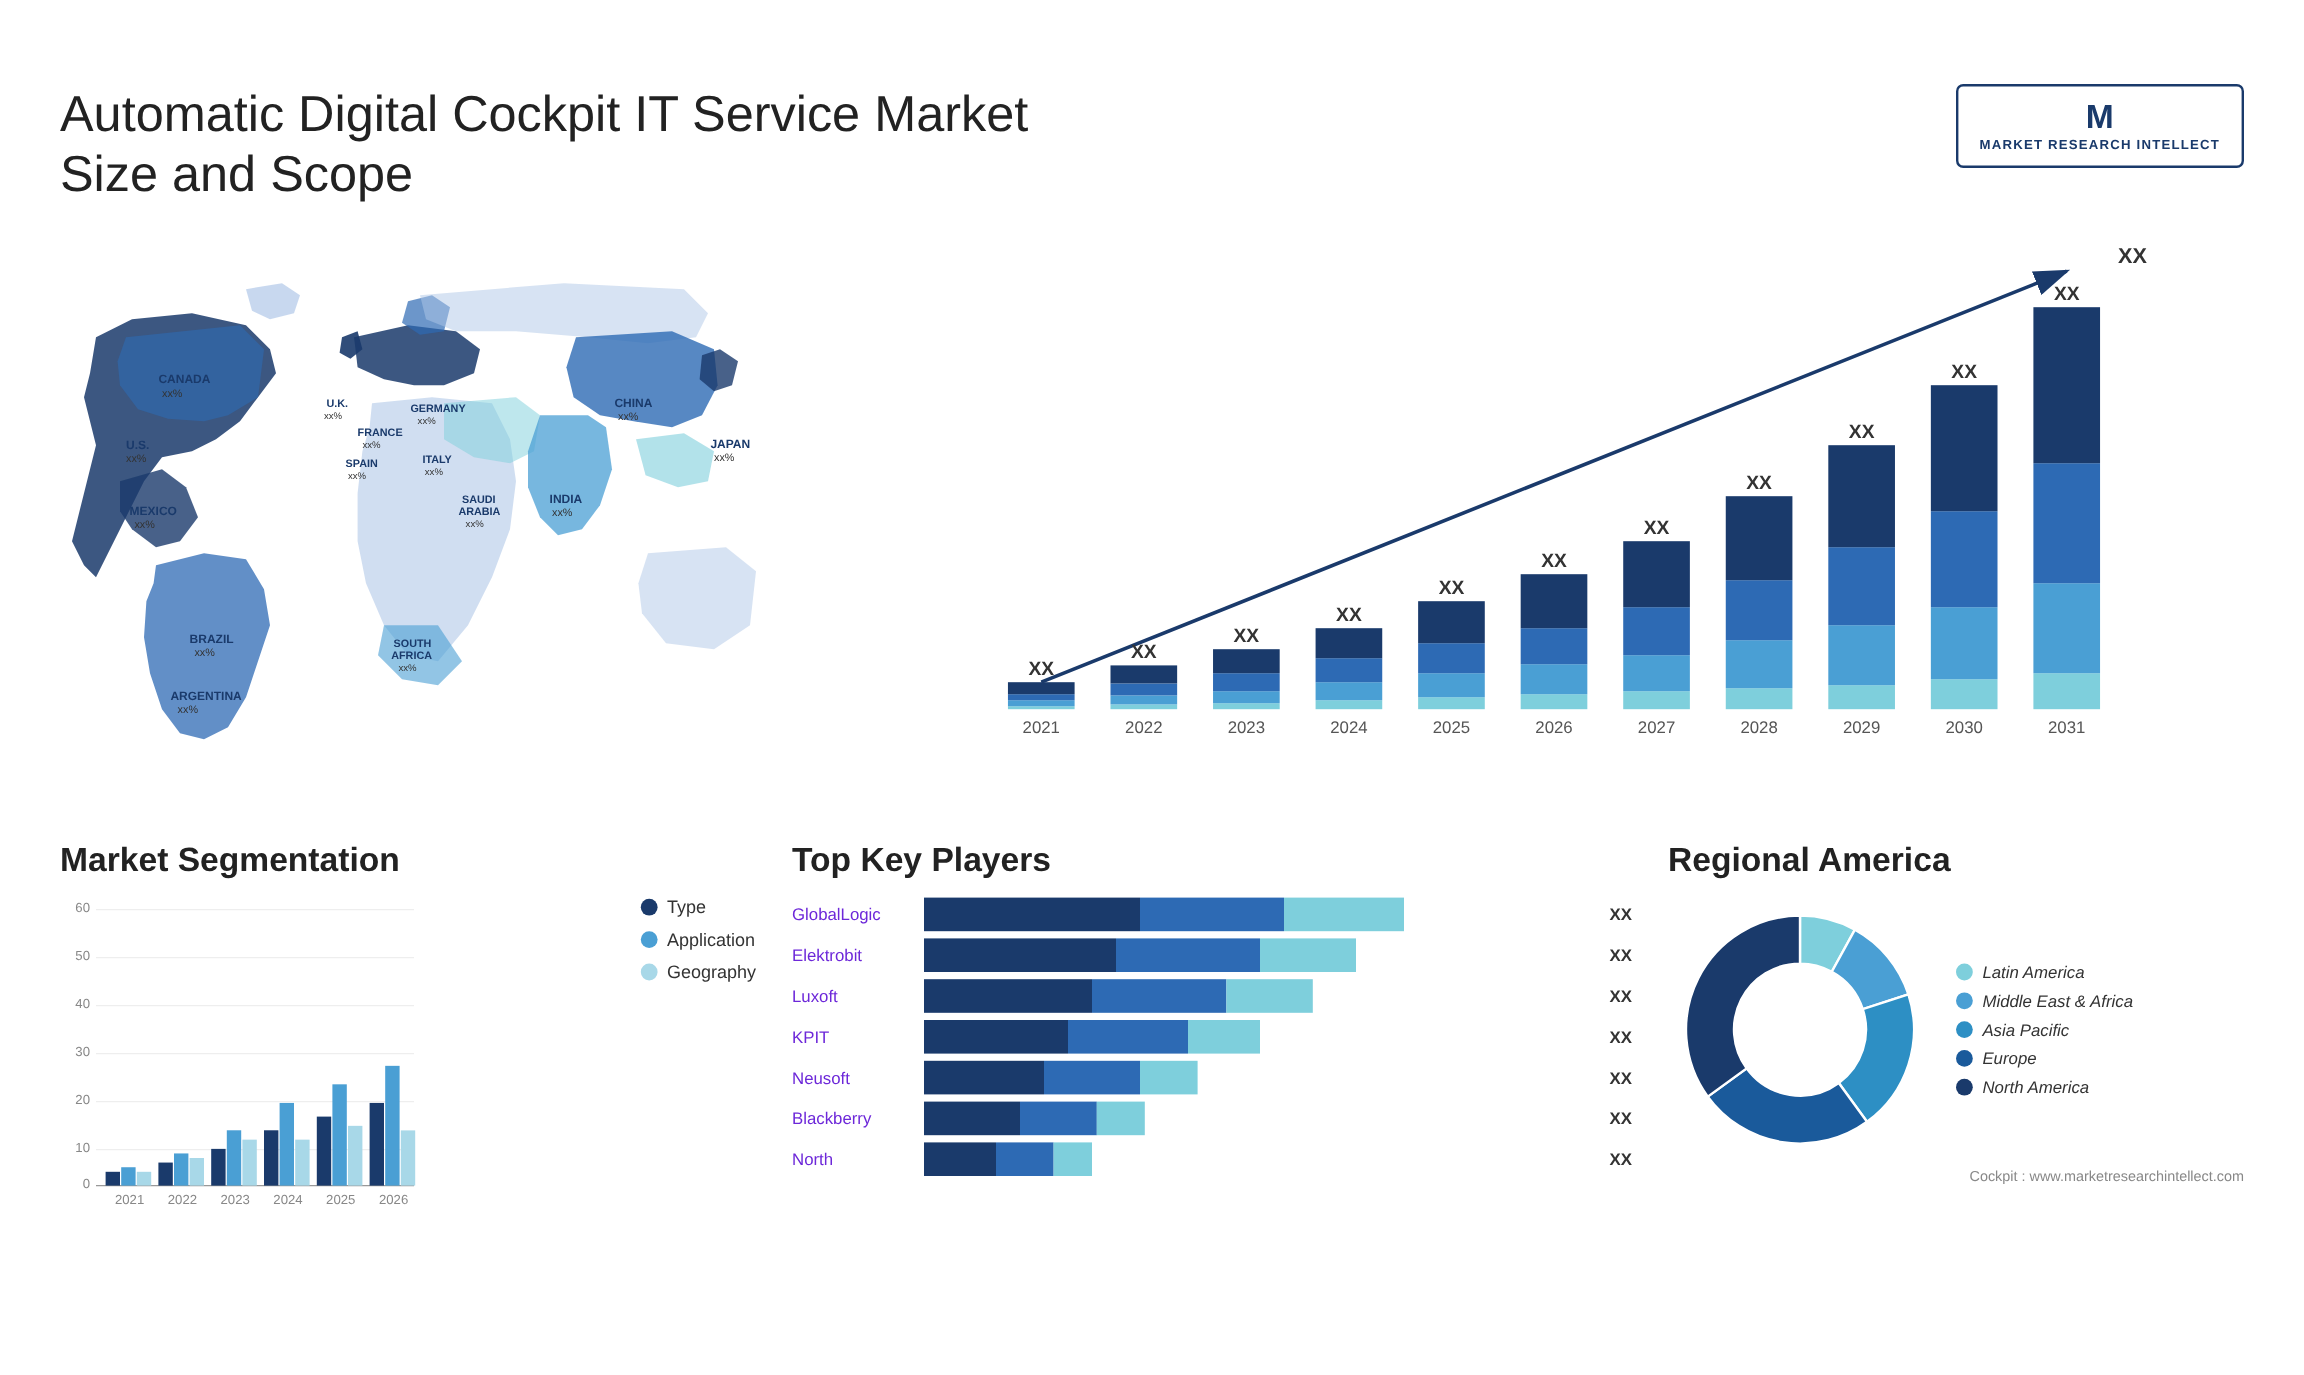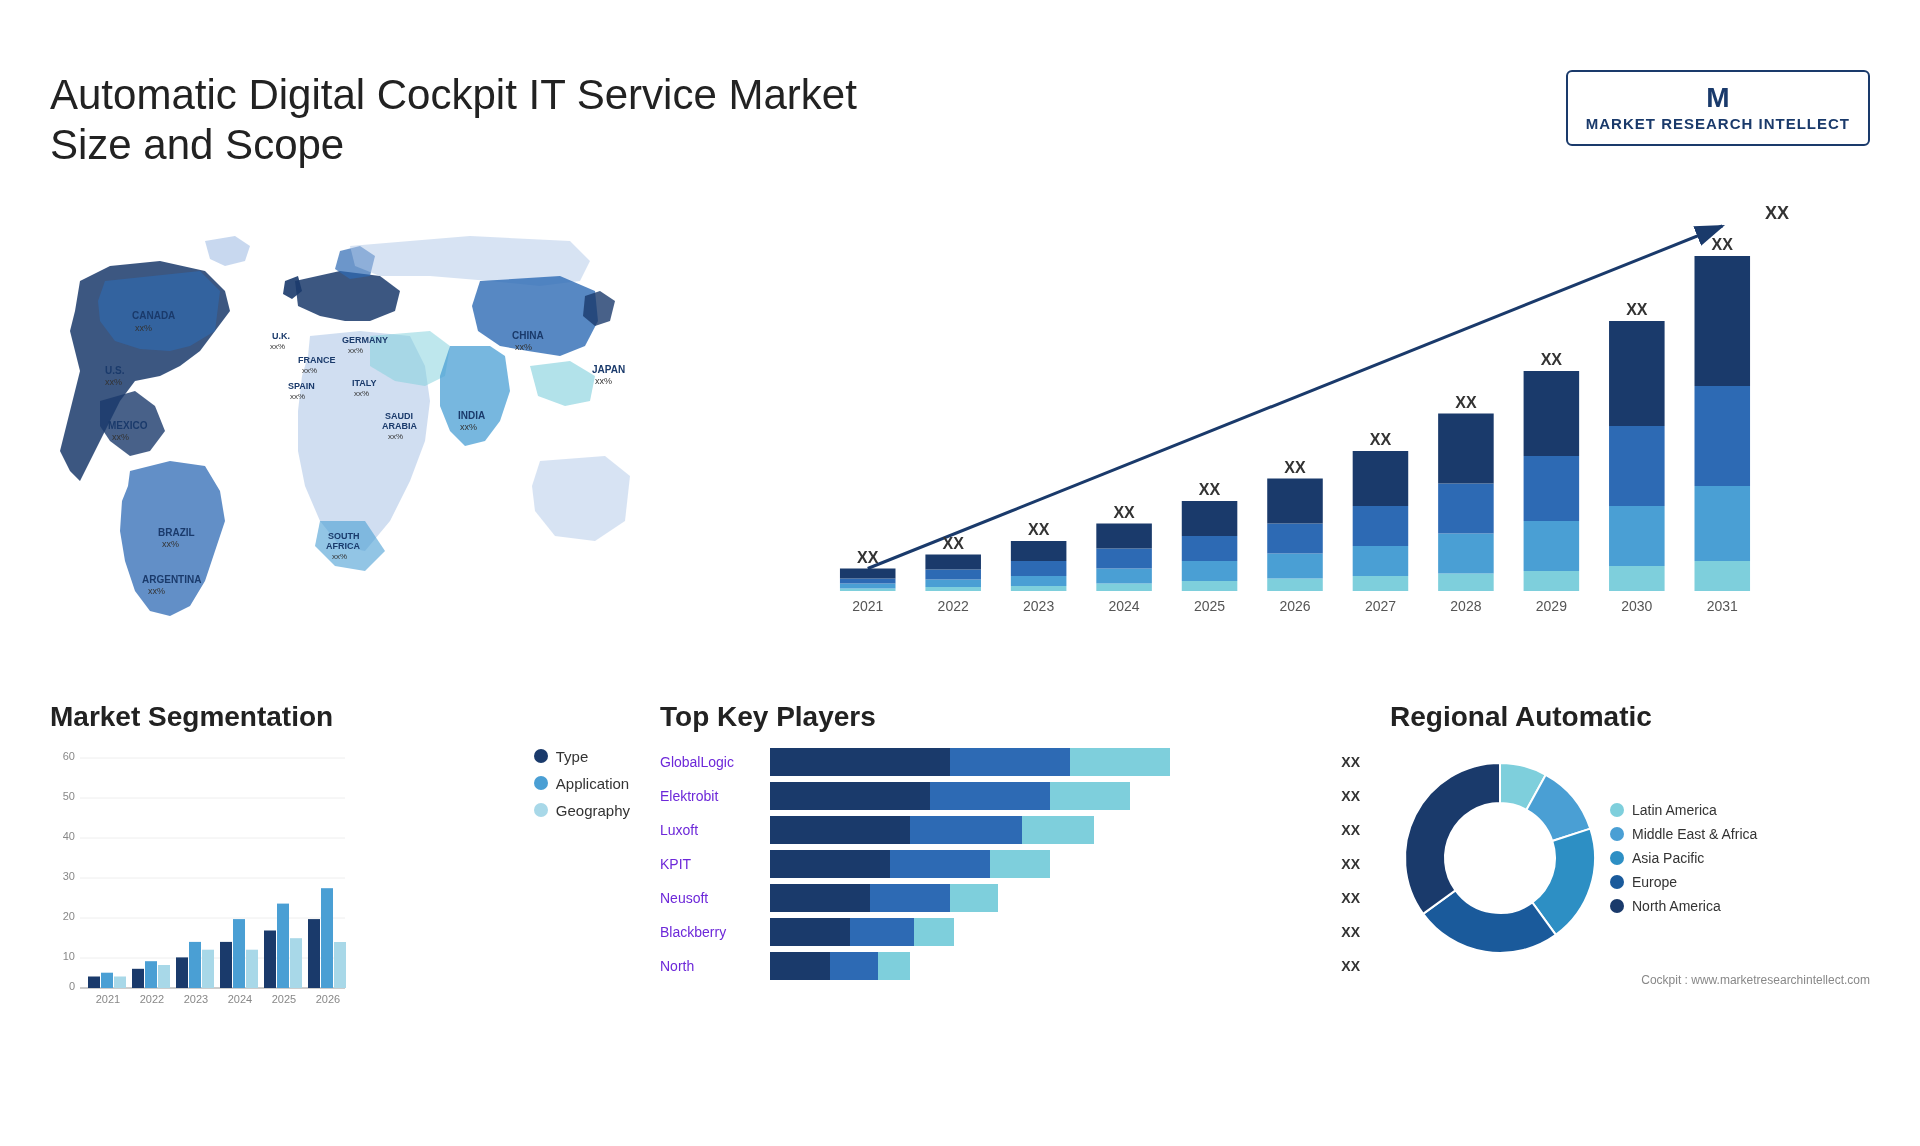--- a/index.html
+++ b/index.html
@@ -39,21 +39,21 @@
       border: 2px solid #1a3a6b;
       padding: 10px 18px;
       border-radius: 6px;
     }
     .logo-m {
       font-size: 28px;
       font-weight: 900;
       color: #1a3a6b;
     }
     .logo-text {
-      font-size: 15px;
+      font-size: 11px;
       font-weight: 700;
       color: #1a3a6b;
       letter-spacing: 1px;
       text-align: center;
       line-height: 1.3;
     }
     
     .main-grid {
       display: grid;
       grid-template-columns: 650px 1fr;
@@ -159,21 +159,23 @@
     .player-xx {
       font-size: 14px;
       font-weight: 700;
       color: #333;
       margin-left: 6px;
     }
 
     
     .donut-wrap {
       display: flex;
+      gap: 20px;
       align-items: center;
+      font-style: italic;
     }
     .donut-legend {
       display: flex;
       flex-direction: column;
       gap: 8px;
     }
     .donut-legend-item {
       display: flex;
       align-items: center;
       gap: 8px;
@@ -527,21 +529,21 @@
                   <div class="player-bar-seg" style="width: 48px; background-color: rgb(45, 106, 180); height: 28px;"></div>
                   <div class="player-bar-seg" style="width: 32px; background-color: rgb(126, 207, 220); height: 28px;"></div>
                 </div>
               </div>
               <span class="player-xx">XX</span>
             </div>
           </div>
       </div>
 
       <div class="regional-section">
-        <div class="section-title">Regional Automatic</div>
+        <div class="section-title">Regional America</div>
         <div class="donut-wrap">
           <svg id="donut-svg" width="220" height="220" viewBox="0 0 220 220">
           <path d="M110,15 A95,95 0 0,1 155.76659903966296,26.75086539583296 L136.49645207559433,61.803132597587506 A55,55 0 0,0 110,55 Z" fill="#7ecfdc" stroke="white" stroke-width="2"></path>
               <path d="M155.76659903966296,26.75086539583296 A95,95 0 0,1 200.35036904803957,80.64338553438 L162.30810839623345,93.00406530937789 A55,55 0 0,0 136.49645207559433,61.803132597587506 Z" fill="#4a9fd4" stroke="white" stroke-width="2"></path>
               <path d="M200.35036904803957,80.64338553438 A95,95 0 0,1 165.83959896778495,186.85661446562 L142.32818887608602,154.4959346906221 A55,55 0 0,0 162.30810839623345,93.00406530937789 Z" fill="#2d8fc4" stroke="white" stroke-width="2"></path>
               <path d="M165.83959896778495,186.85661446562 A95,95 0 0,1 33.14338553438,165.83959896778495 L65.50406530937789,142.32818887608602 A55,55 0 0,0 142.32818887608602,154.4959346906221 Z" fill="#1a5a9b" stroke="white" stroke-width="2"></path>
               <path d="M33.14338553438,165.83959896778495 A95,95 0 0,1 109.99999999999999,15 L109.99999999999999,55 A55,55 0 0,0 65.50406530937789,142.32818887608602 Z" fill="#1a3a6b" stroke="white" stroke-width="2"></path>
             </svg>
           <div class="donut-legend" id="donut-legend">
           <div class="donut-legend-item">

